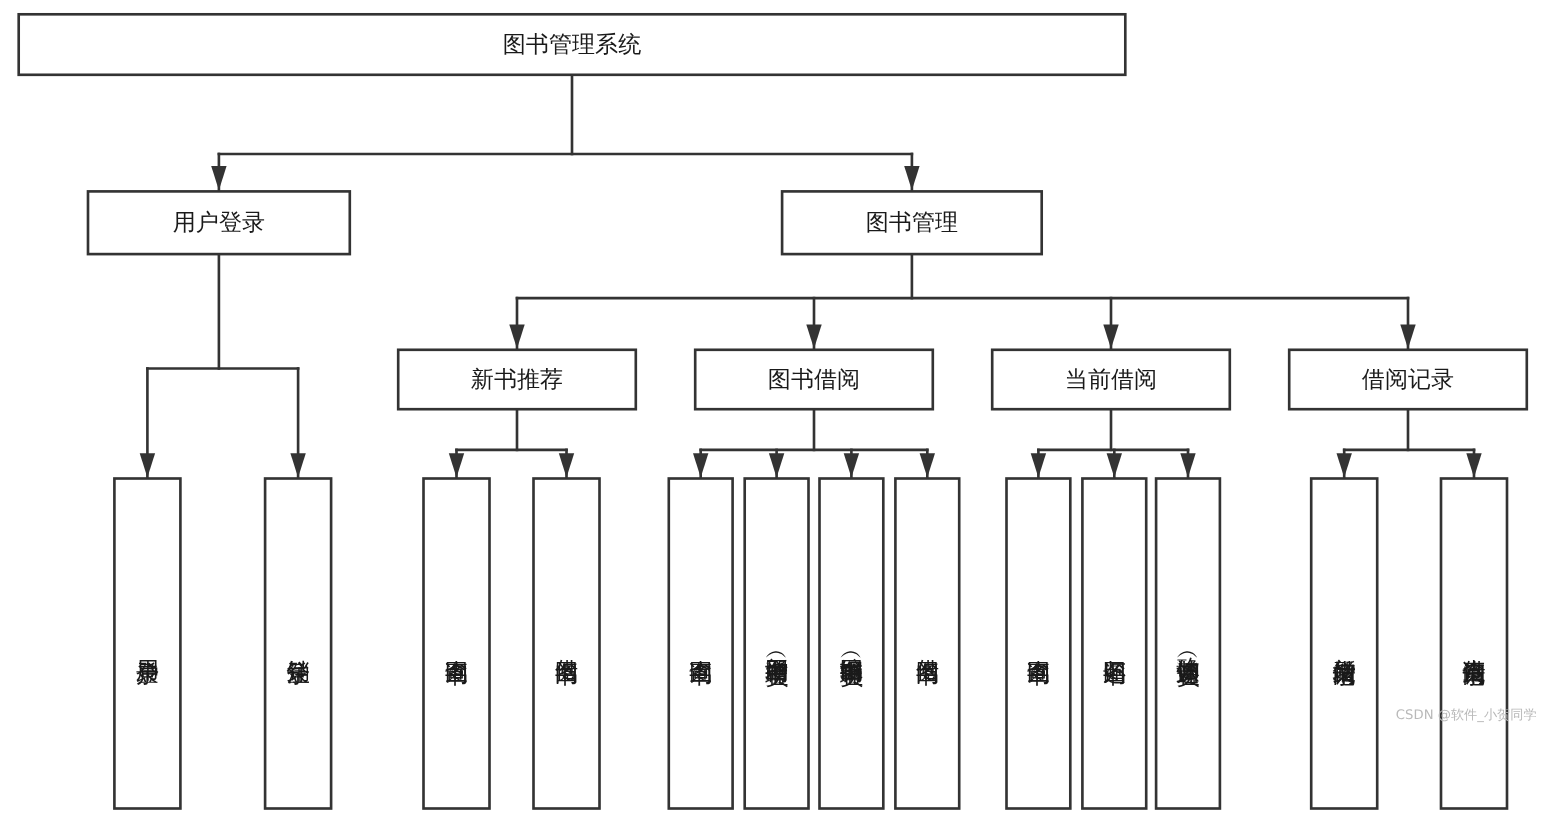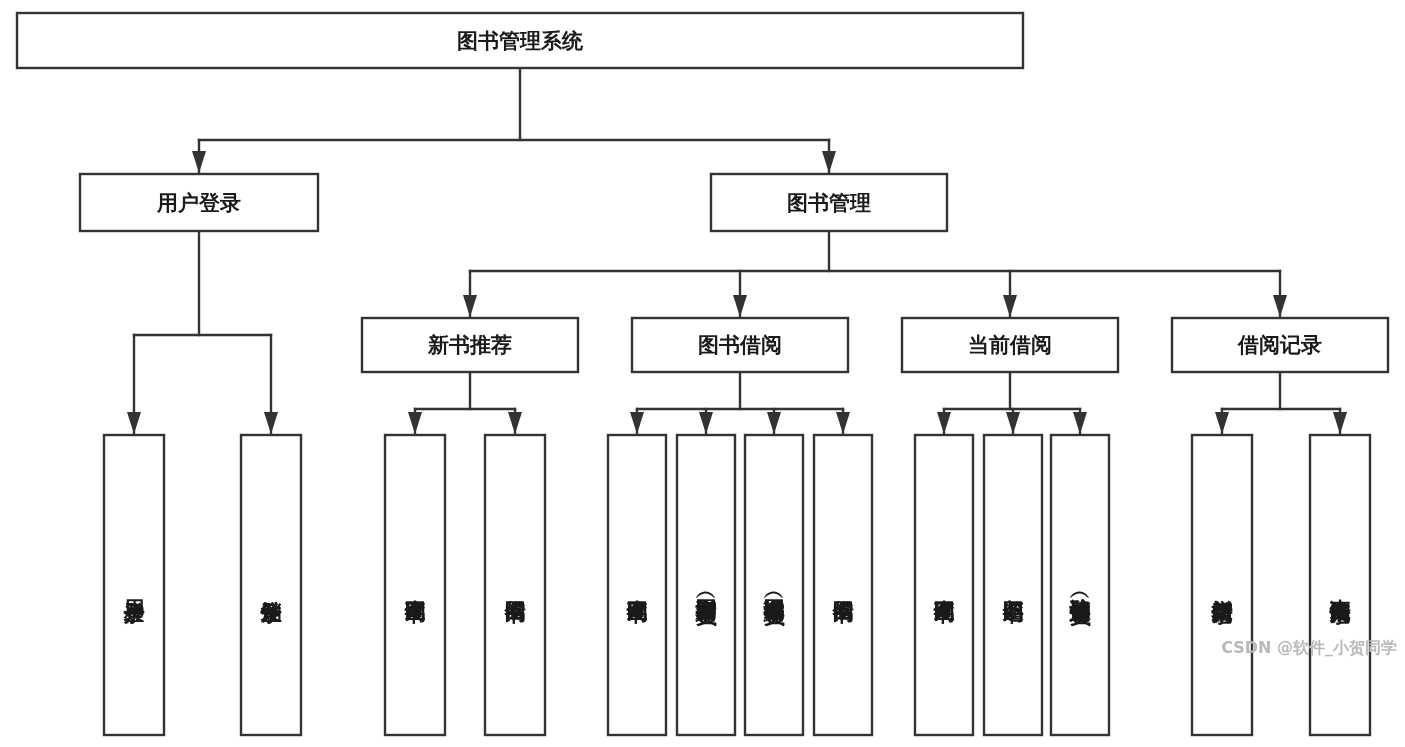--- a/index.html
+++ b/index.html
@@ -11,21 +11,20 @@
     width: 1405px;
     height: 747px;
     font-family: "DejaVu Sans", "Liberation Sans", sans-serif;
     overflow: hidden;
     position: relative;
   }
   #diagram-root {
     position: relative;
     width: 1405px;
     height: 663px;
-    font-weight: bold;
   }
   svg.diagram-canvas {
     position: absolute;
     left: 0;
     top: 0;
     width: 1405px;
     height: 747px;
   }
   .node-box {
     fill: #ffffff;
@@ -62,21 +61,21 @@
     white-space: nowrap;
     text-align: center;
     pointer-events: none;
     user-select: none;
   }
   .watermark {
     position: absolute;
     right: 8px;
     bottom: 4px;
     font-family: "DejaVu Sans", "Liberation Sans", sans-serif;
-    font-size: 16px;
+    font-size: 12px;
     color: #b9b9b9;
     white-space: nowrap;
     user-select: none;
   }
 </style>
 </head>
 <body>
 
 <div id="diagram-root">
 

